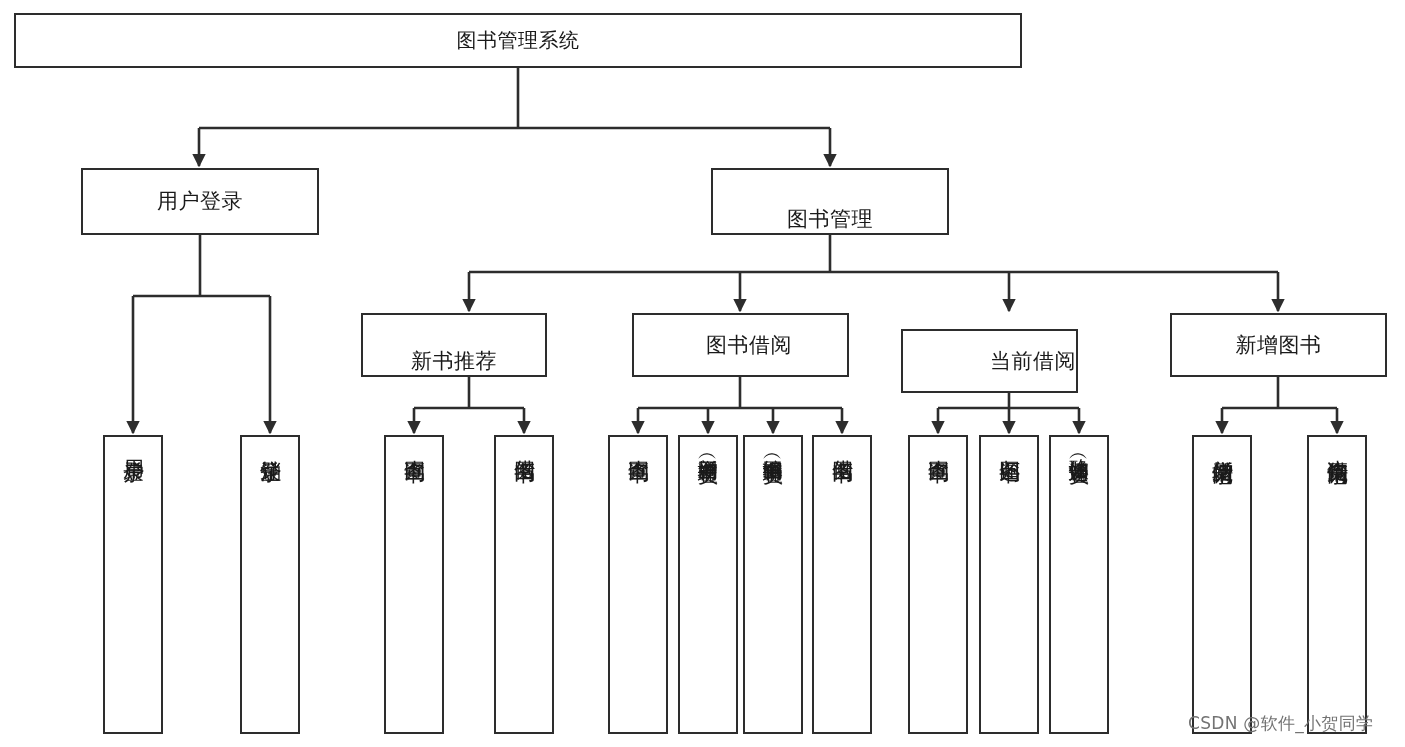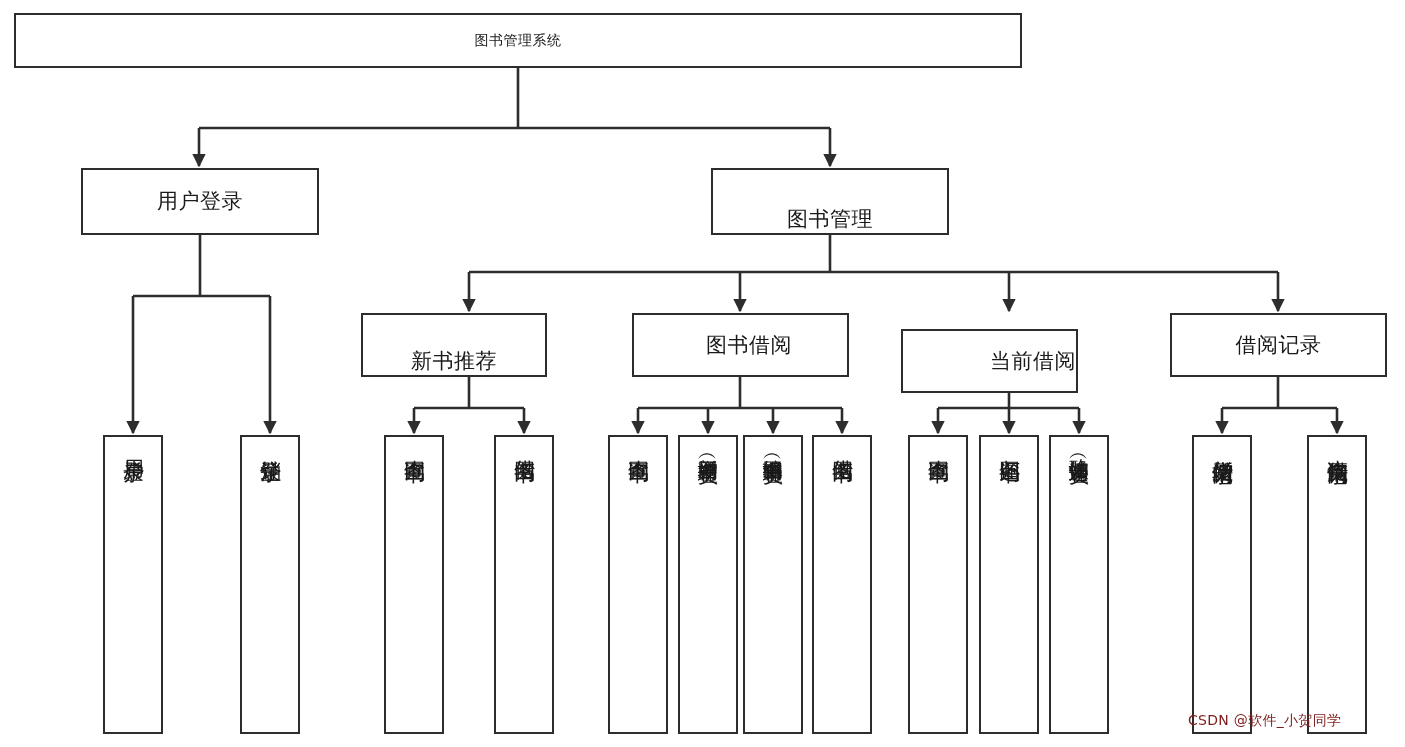--- a/index.html
+++ b/index.html
@@ -41,21 +41,21 @@
     line-height: 1.28;
     color: #1a1a1a;
   }
   
   .node.horiz .node-label {
     font-size: 21px;
     letter-spacing: 0.5px;
     writing-mode: horizontal-tb;
   }
   .node.root .node-label {
-    font-size: 14px;
+    font-size: 20px;
   }
   
   .node.vert {
     padding: 6px 0;
     align-items: flex-start;
     justify-content: center;
   }
   .node.vert .node-label {
     writing-mode: vertical-rl;
     text-orientation: upright;
@@ -64,22 +64,22 @@
     letter-spacing: 1px;
     max-height: 100%;
   }
   .node.vert.tall-text .node-label {
     font-size: 20px;
   }
   .watermark {
     position: absolute;
     left: 1188px;
     top: 712px;
-    font-size: 14px;
-    color: #7f1d1d;
+    font-size: 17px;
+    color: #737373;
     white-space: nowrap;
     letter-spacing: 0.3px;
     pointer-events: none;
   }
 </style>
 </head>
 <body>
 
 <div id="diagram-root">
 
@@ -147,21 +147,21 @@
   <div class="node horiz" style="left:361px; top:313px; width:186px; height:64px;align-items:flex-end;">
     <span class="node-label">新书推荐</span>
   </div>
   <div class="node horiz" style="left:632px; top:313px; width:217px; height:64px;padding-left:17px;">
     <span class="node-label">图书借阅</span>
   </div>
   <div class="node horiz" style="left:901px; top:329px; width:177px; height:64px;justify-content:flex-end;">
     <span class="node-label">当前借阅</span>
   </div>
   <div class="node horiz" style="left:1170px; top:313px; width:217px; height:64px;">
-    <span class="node-label">借阅记录</span>
+    <span class="node-label">新增图书</span>
   </div>
 
   <div class="node vert" style="left:103px; top:435px; width:60px; height:299px;">
     <span class="node-label">用户登录</span>
   </div>
   <div class="node vert" style="left:240px; top:435px; width:60px; height:299px;">
     <span class="node-label">注销登录</span>
   </div>
 
   <div class="node vert" style="left:384px; top:435px; width:60px; height:299px;">

